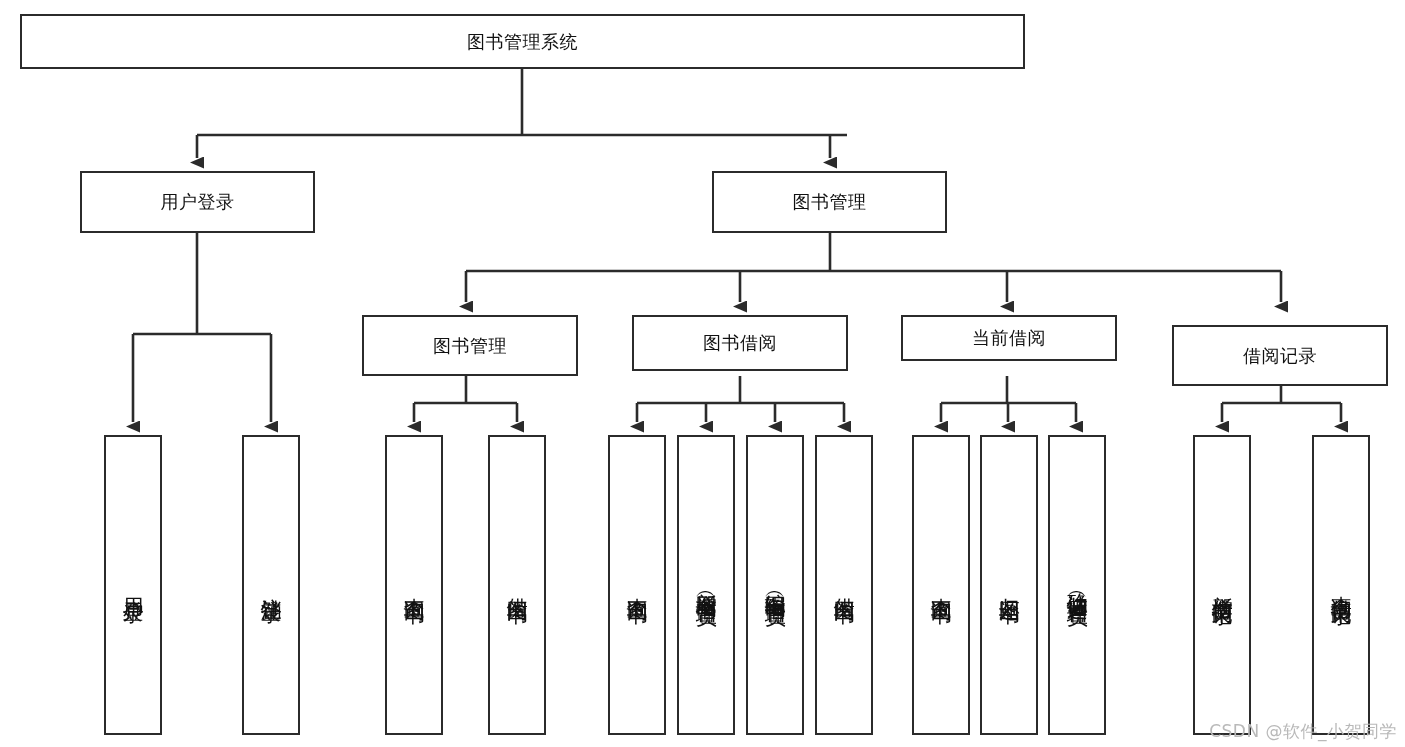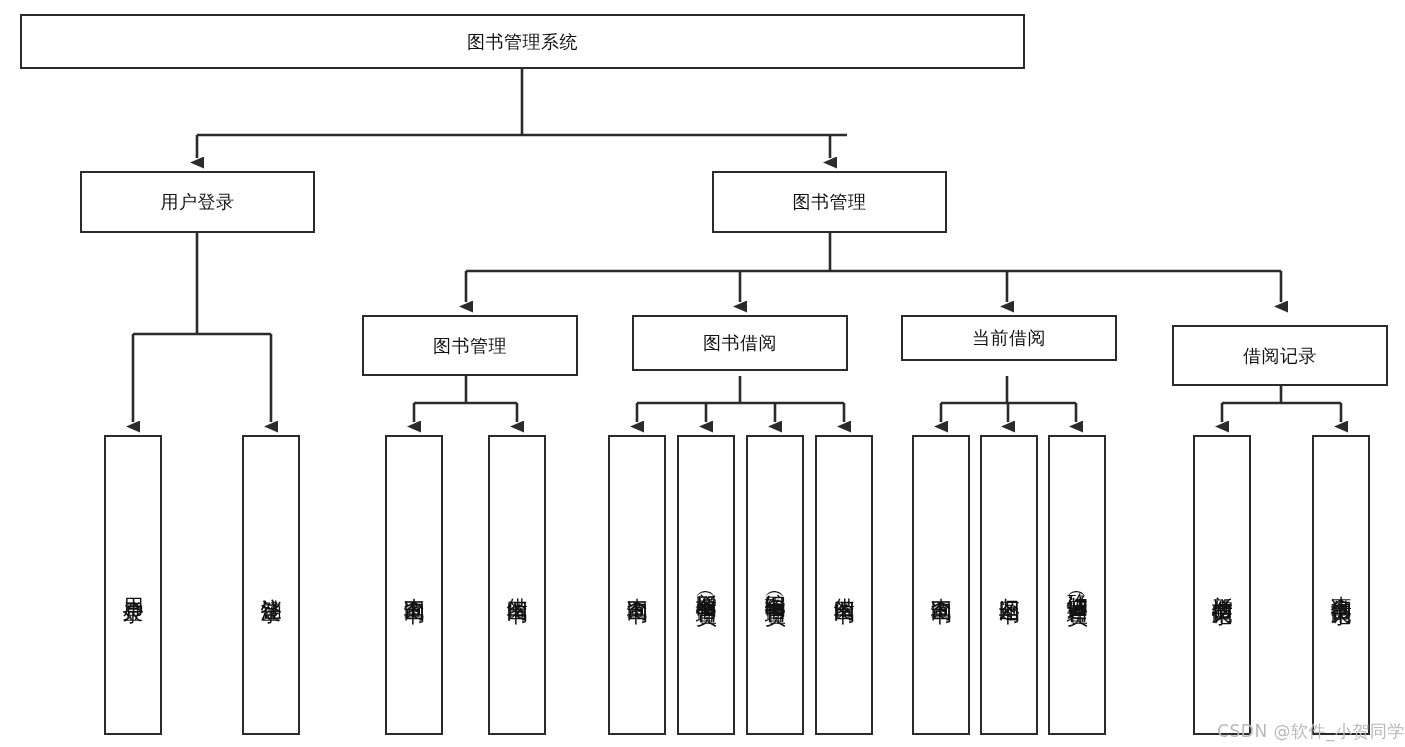--- a/index.html
+++ b/index.html
@@ -45,21 +45,21 @@
     color: #111;
   }
   .node.vertical .label {
     writing-mode: vertical-rl;
     text-orientation: upright;
     letter-spacing: 2px;
     font-size: 21px;
   }
   .watermark {
     position: absolute;
-    right: 0;
+    right: 8px;
     bottom: 4px;
     font-size: 17px;
     color: #b9b9b9;
     letter-spacing: 0.5px;
     white-space: nowrap;
     font-family: "DejaVu Sans", "Liberation Sans", sans-serif;
   }
 </style>
 </head>
 <body>

